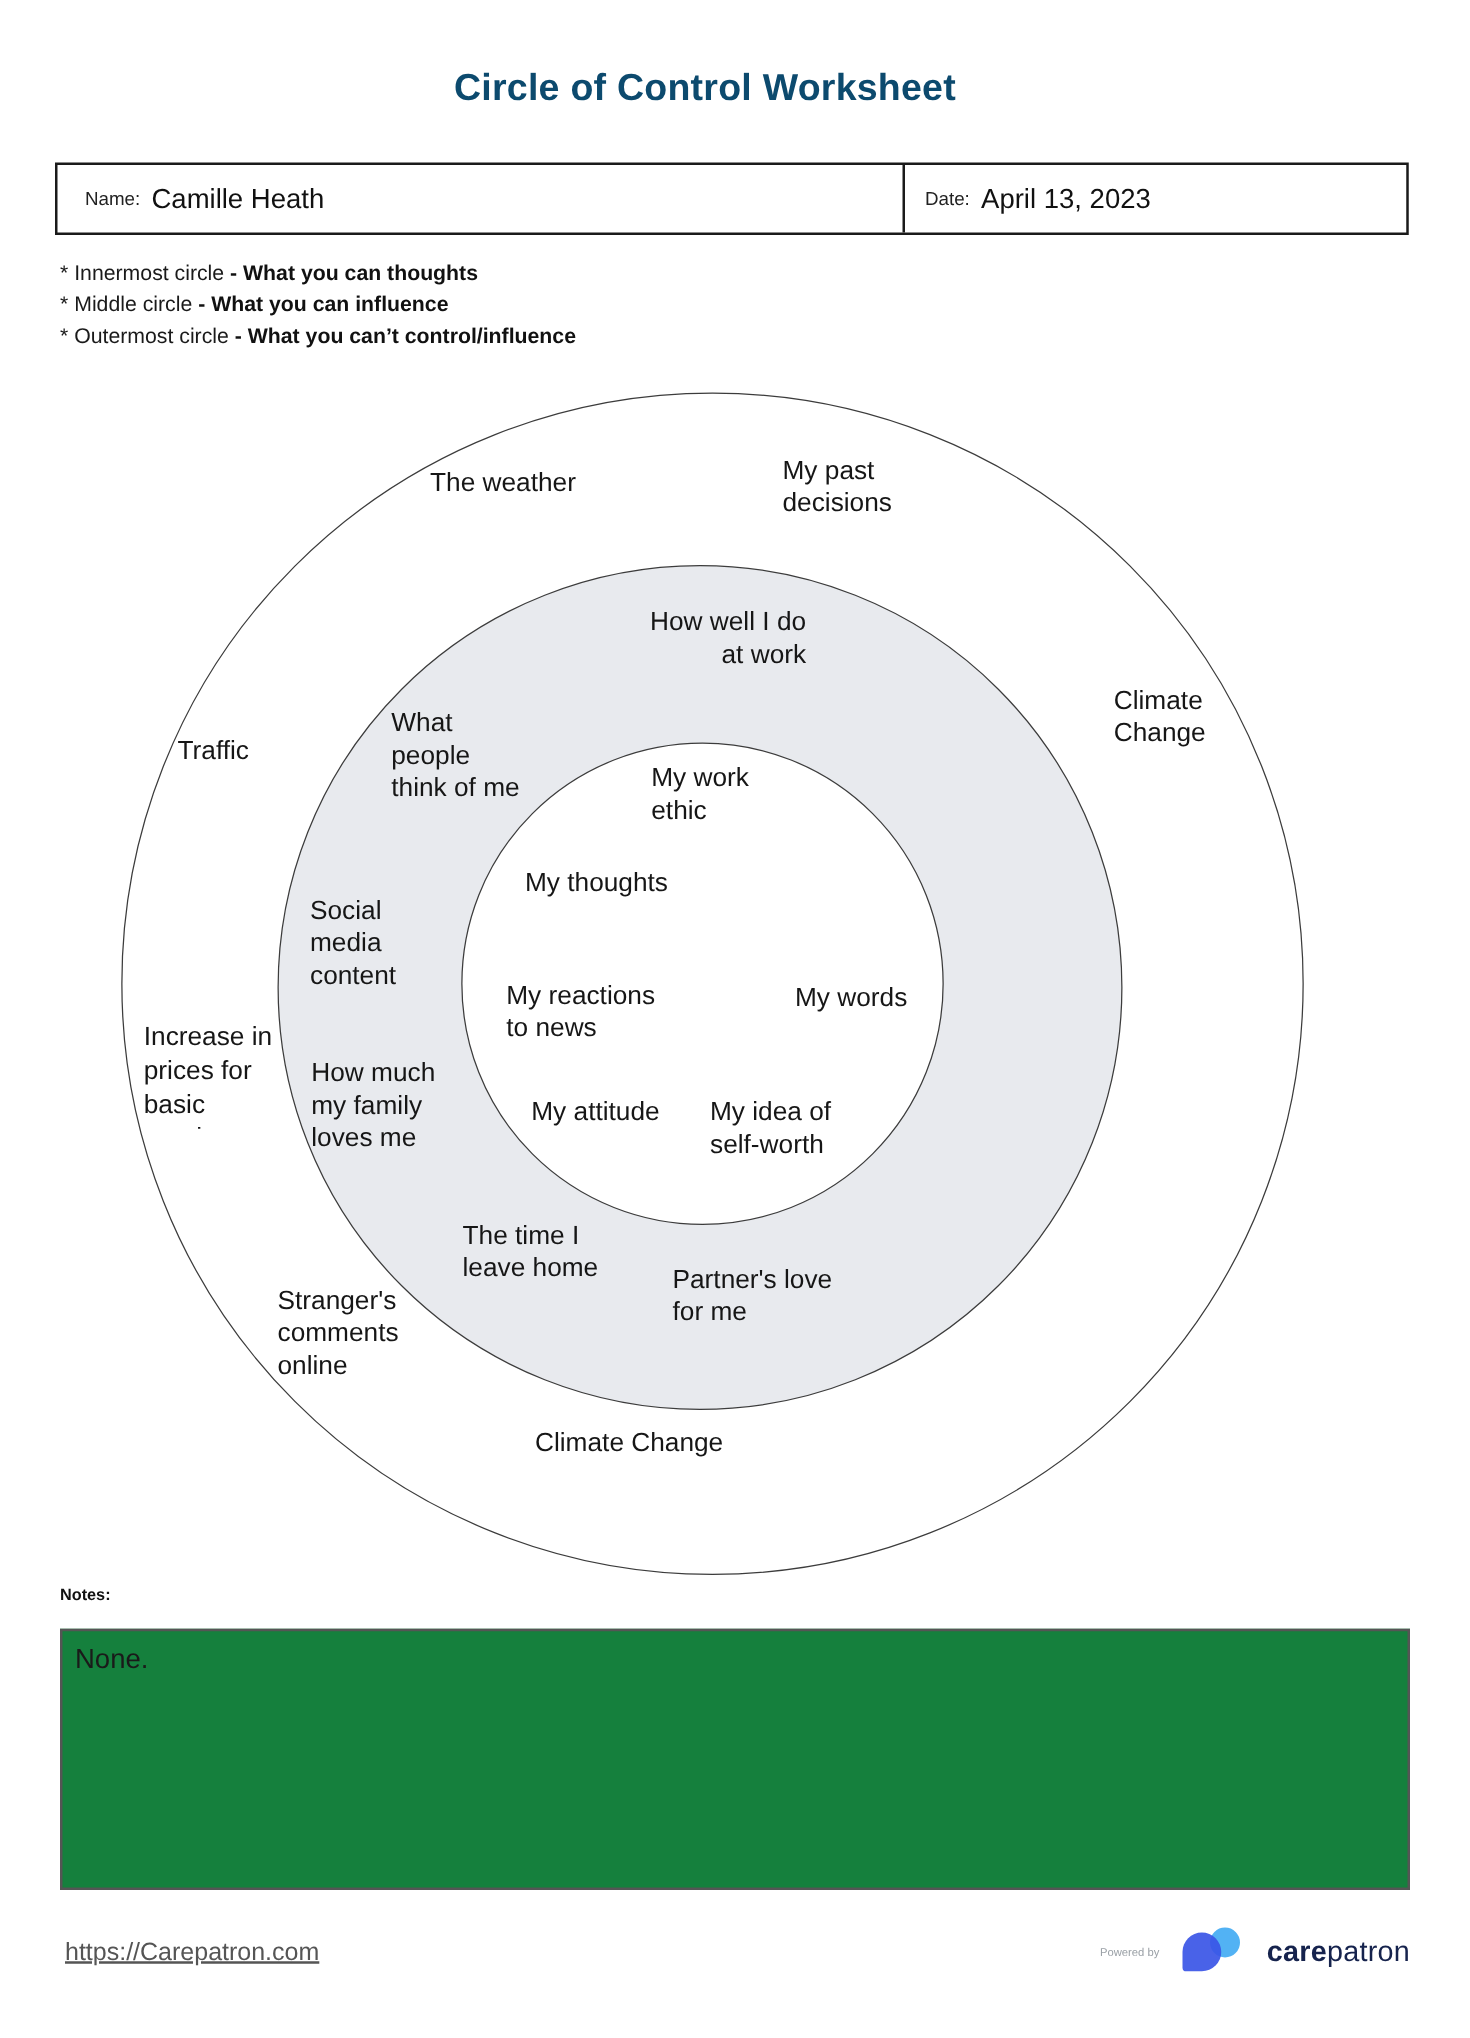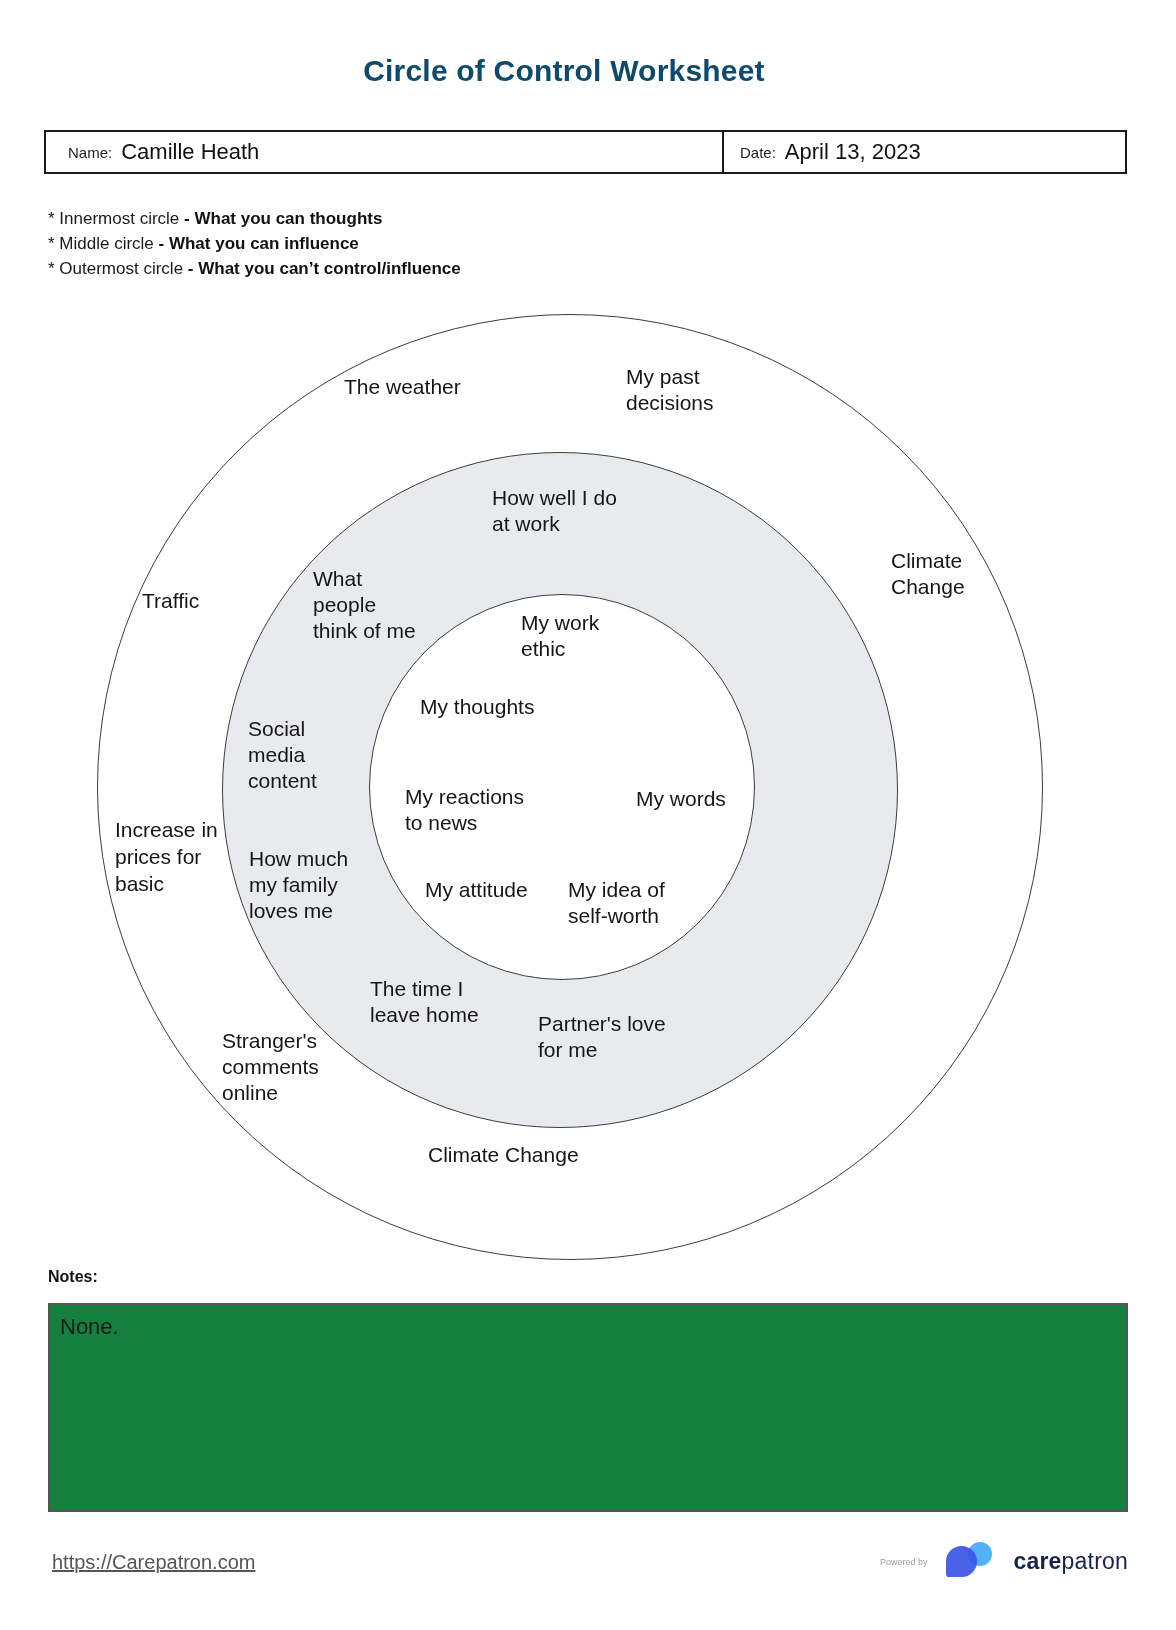--- a/index.html
+++ b/index.html
@@ -7,21 +7,21 @@
     position:relative;width:1176px;height:1630px;background:#ffffff;
     font-family:"Liberation Sans", sans-serif;color:#1a1a1a;overflow:hidden;
   }
   
   .title{
     position:absolute;left:44px;top:54px;width:1040px;text-align:center;
     font-size:30px;font-weight:700;color:#0c4a6e;letter-spacing:.2px;
   }
   
   .meta-table{
-    position:absolute;left:44px;top:130px;width:1083px;height:44px;
+    position:absolute;left:44px;top:130px;width:1083px;height:58px;
     border:2px solid #1a1a1a;box-sizing:border-box;display:flex;
   }
   .meta-cell{display:flex;align-items:center;box-sizing:border-box;padding-left:22px;}
   .meta-cell.name{width:678px;border-right:2px solid #1a1a1a;}
   .meta-cell.date{flex:1;padding-left:16px;}
   .meta-label{font-size:15px;color:#222;margin-right:9px;}
   .meta-value{font-size:22px;color:#111;}
   
   .legend{position:absolute;left:48px;top:206px;font-size:17px;line-height:25px;color:#1a1a1a;}
   .legend .row{margin:0;}
@@ -31,21 +31,21 @@
   .outer-circle{left:97px;top:314px;width:946px;height:946px;background:#ffffff;}
   .middle-circle{left:222px;top:452px;width:676px;height:676px;background:#e8eaee;}
   .inner-circle{left:369px;top:594px;width:386px;height:386px;background:#ffffff;}
   
   .clabel{
     position:absolute;font-size:21px;line-height:26px;color:#161616;
     white-space:pre-line;z-index:5;
   }
   .clip-87{height:87px;overflow:hidden;line-height:27px;}
   
-  .notes-label{position:absolute;left:48px;top:1268px;font-size:16px;font-weight:700;color:#111;}
+  .notes-label{position:absolute;left:48px;top:1268px;font-size:13px;font-weight:700;color:#111;}
   .notes-box{
     position:absolute;left:48px;top:1303px;width:1080px;height:209px;
     border:2px solid #555;box-sizing:border-box;background:#15803d;
   }
   .notes-value{font-size:22px;color:#1a1a1a;padding:9px 0 0 10px;}
   
   .footer-link{
     position:absolute;left:52px;top:1551px;font-size:20px;color:#555;
     text-decoration:underline;cursor:pointer;
   }
@@ -103,21 +103,21 @@
   <div class="clabel" style="left:142px;top:588px;">Traffic</div>
   <div class="clabel clip-87" style="left:115px;top:816px;width:122px;">Increase in
 prices for
 basic
 needs</div>
   <div class="clabel" style="left:222px;top:1028px;">Stranger's
 comments
 online</div>
   <div class="clabel" style="left:428px;top:1142px;">Climate Change</div>
 
-  <div class="clabel" style="left:492px;top:485px;">How well I do
+  <div class="clabel" style="left:520px;top:485px;text-align:right;">How well I do
 at work</div>
   <div class="clabel" style="left:313px;top:566px;">What
 people
 think of me</div>
   <div class="clabel" style="left:248px;top:716px;">Social
 media
 content</div>
   <div class="clabel" style="left:249px;top:846px;">How much
 my family
 loves me</div>

